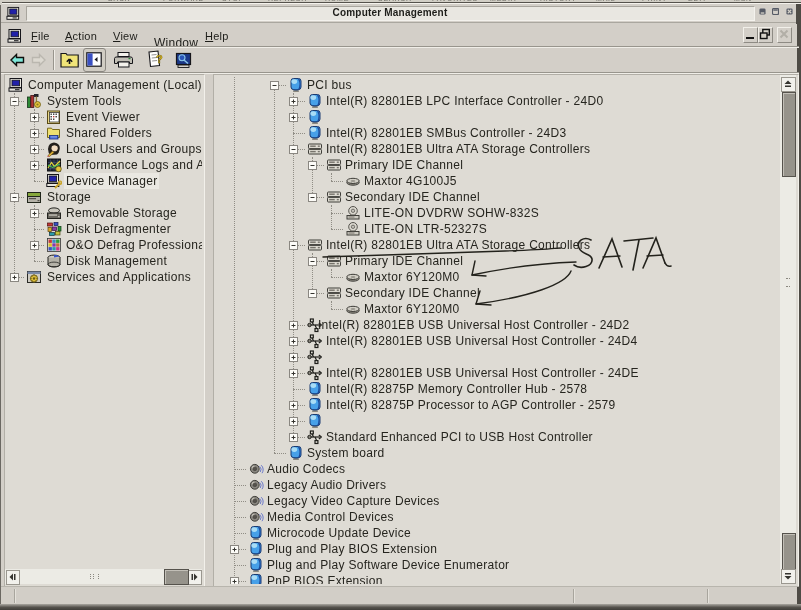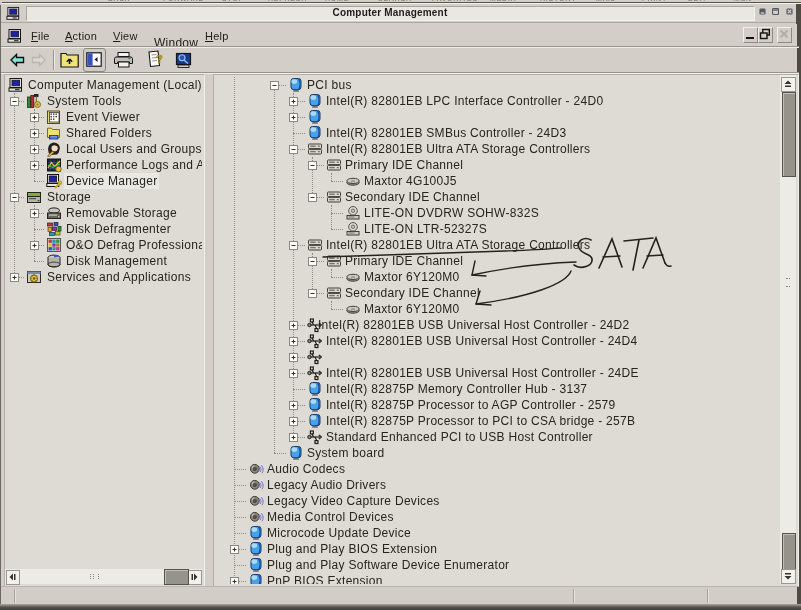--- a/index.html
+++ b/index.html
@@ -562,21 +562,21 @@
     </svg>
     <div class="txt" style="left:112px;top:290px">Intel(R) 82801EB USB Universal Host Controller - 24DE</div>
     <div class="doth" style="left:79px;top:314px;width:12px"></div>
     <svg class="ab" style="left:93px;top:306px" width="16" height="16" viewBox="0 0 16 16">
       <rect x="3" y="1.5" width="10" height="11" rx="2.5" fill="#47a0e8" stroke="#1a3a70" stroke-width="1"></rect>
 <path d="M11.5 2 q2 4.5 0.5 10 l-2 0.8 q3 -5.5 0 -10.8 z" fill="#1d4a9a"></path>
 <ellipse cx="6.3" cy="4.6" rx="2.9" ry="2.3" fill="#a8dcf6"></ellipse>
 <path d="M4.5 12.5 q3.5 2.6 7 0" fill="#2a6ab8" stroke="#1a3a70" stroke-width="0.9"></path>
 <rect x="5" y="13.6" width="6" height="1.4" rx="0.7" fill="#8a877e"></rect>
     </svg>
-    <div class="txt" style="left:112px;top:306px">Intel(R) 82875P Memory Controller Hub - 3137</div>
+    <div class="txt" style="left:112px;top:306px">Intel(R) 82875P Memory Controller Hub - 2578</div>
     <div class="doth" style="left:79px;top:330px;width:12px"></div>
     <svg class="ab" style="left:74.5px;top:325.5px" width="9" height="9" viewBox="0 0 9 9">
       <rect x="0.5" y="0.5" width="8" height="8" fill="#fcfbf7" stroke="#8a8781"></rect>
       <path d="M2.5 4.5 h4" stroke="#35342f" stroke-width="1"></path>
       <path d="M4.5 2.5 v4" stroke="#35342f" stroke-width="1"></path>
     </svg>
     <svg class="ab" style="left:93px;top:322px" width="16" height="16" viewBox="0 0 16 16">
       <rect x="3" y="1.5" width="10" height="11" rx="2.5" fill="#47a0e8" stroke="#1a3a70" stroke-width="1"></rect>
 <path d="M11.5 2 q2 4.5 0.5 10 l-2 0.8 q3 -5.5 0 -10.8 z" fill="#1d4a9a"></path>
 <ellipse cx="6.3" cy="4.6" rx="2.9" ry="2.3" fill="#a8dcf6"></ellipse>
@@ -590,21 +590,20 @@
       <path d="M2.5 4.5 h4" stroke="#35342f" stroke-width="1"></path>
       <path d="M4.5 2.5 v4" stroke="#35342f" stroke-width="1"></path>
     </svg>
     <svg class="ab" style="left:93px;top:338px" width="16" height="16" viewBox="0 0 16 16">
       <rect x="3" y="1.5" width="10" height="11" rx="2.5" fill="#47a0e8" stroke="#1a3a70" stroke-width="1"></rect>
 <path d="M11.5 2 q2 4.5 0.5 10 l-2 0.8 q3 -5.5 0 -10.8 z" fill="#1d4a9a"></path>
 <ellipse cx="6.3" cy="4.6" rx="2.9" ry="2.3" fill="#a8dcf6"></ellipse>
 <path d="M4.5 12.5 q3.5 2.6 7 0" fill="#2a6ab8" stroke="#1a3a70" stroke-width="0.9"></path>
 <rect x="5" y="13.6" width="6" height="1.4" rx="0.7" fill="#8a877e"></rect>
     </svg>
-    <div class="txt" style="left:112px;top:338px">Intel(R) 82875P Processor to PCI to CSA bridge - 257B</div>
     <div class="doth" style="left:79px;top:362px;width:12px"></div>
     <svg class="ab" style="left:74.5px;top:357.5px" width="9" height="9" viewBox="0 0 9 9">
       <rect x="0.5" y="0.5" width="8" height="8" fill="#fcfbf7" stroke="#8a8781"></rect>
       <path d="M2.5 4.5 h4" stroke="#35342f" stroke-width="1"></path>
       <path d="M4.5 2.5 v4" stroke="#35342f" stroke-width="1"></path>
     </svg>
     <svg class="ab" style="left:93px;top:354px" width="16" height="16" viewBox="0 0 16 16">
       <g stroke="#1d1d19" fill="none" stroke-width="1.2">
 <path d="M1.5 8 H13.2"></path>
 <path d="M14.6 8 l-2.8 -1.9 M14.6 8 l-2.8 1.9"></path>

